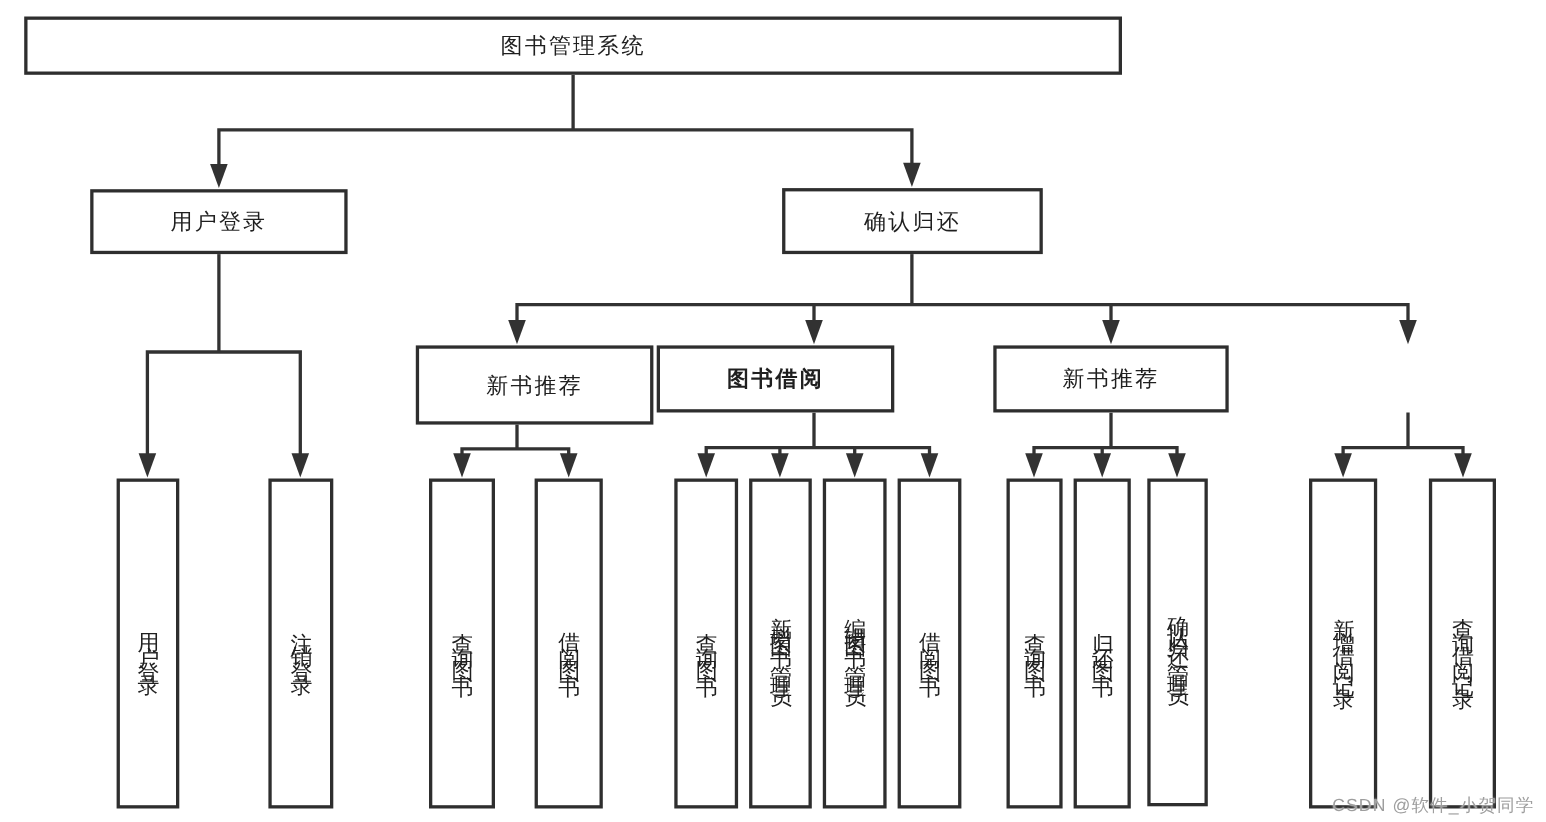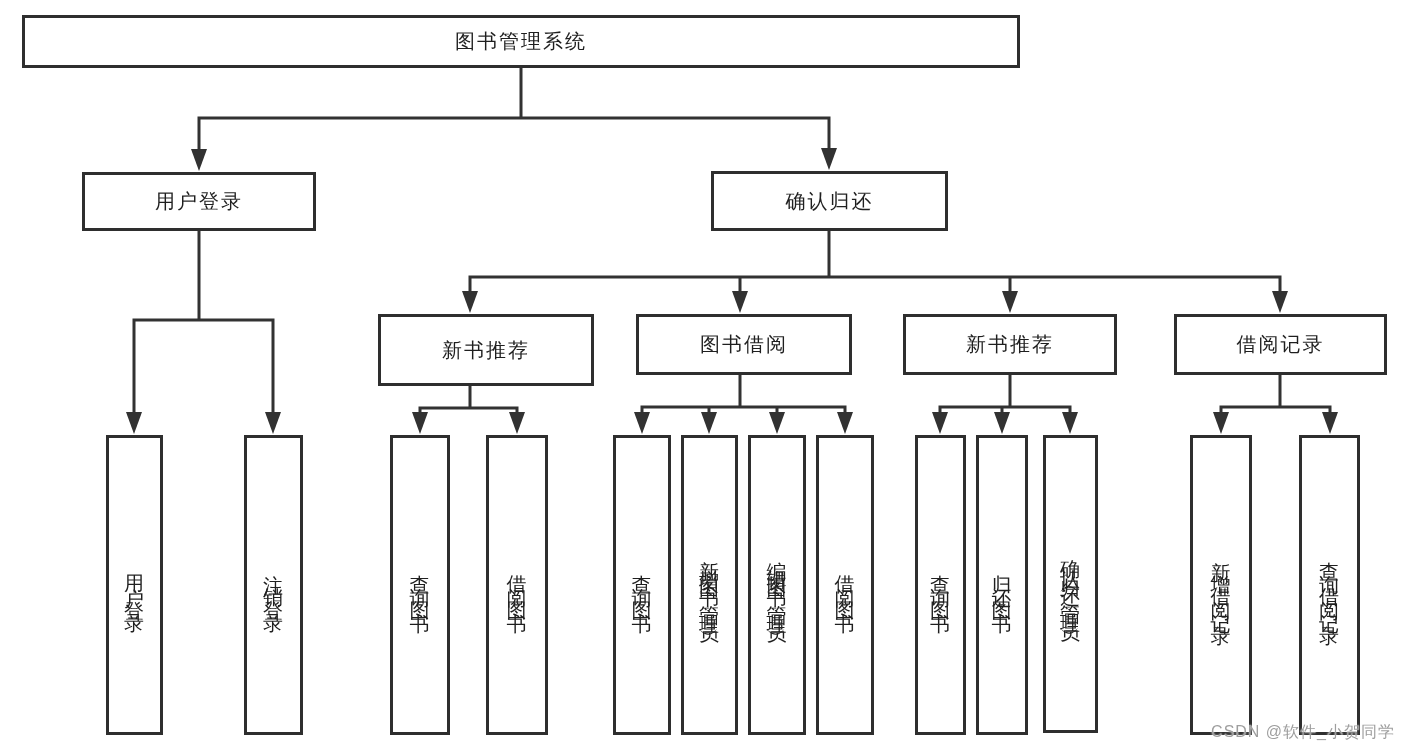--- a/index.html
+++ b/index.html
@@ -112,28 +112,25 @@
   <div class="node h" style="left:82px; top:172px; width:234px; height:59px;">
     <span>用户登录</span>
   </div>
   <div class="node h" style="left:711px; top:171px; width:237px; height:60px;">
     <span>确认归还</span>
   </div>
 
   <div class="node h" style="left:378px; top:314px; width:216px; height:72px;justify-content:center;">
     <span>新书推荐</span>
   </div>
-  <div class="node h" style="left:636px; top:314px; width:216px; height:61px;">
+  <div class="node h" style="left:597px; top:314px; width:216px; height:61px;font-weight:bold;">
     <span>图书借阅</span>
   </div>
   <div class="node h" style="left:903px; top:314px; width:214px; height:61px;">
     <span>新书推荐</span>
-  </div>
-  <div class="node h" style="left:1174px; top:314px; width:213px; height:61px;">
-    <span>借阅记录</span>
   </div>
 
   <div class="node v" style="left:106px; top:435px; width:57px; height:300px;">
     <span>用户登录</span>
   </div>
   <div class="node v" style="left:244px; top:435px; width:59px; height:300px;">
     <span>注销登录</span>
   </div>
 
   <div class="node v" style="left:390px; top:435px; width:60px; height:300px;">

